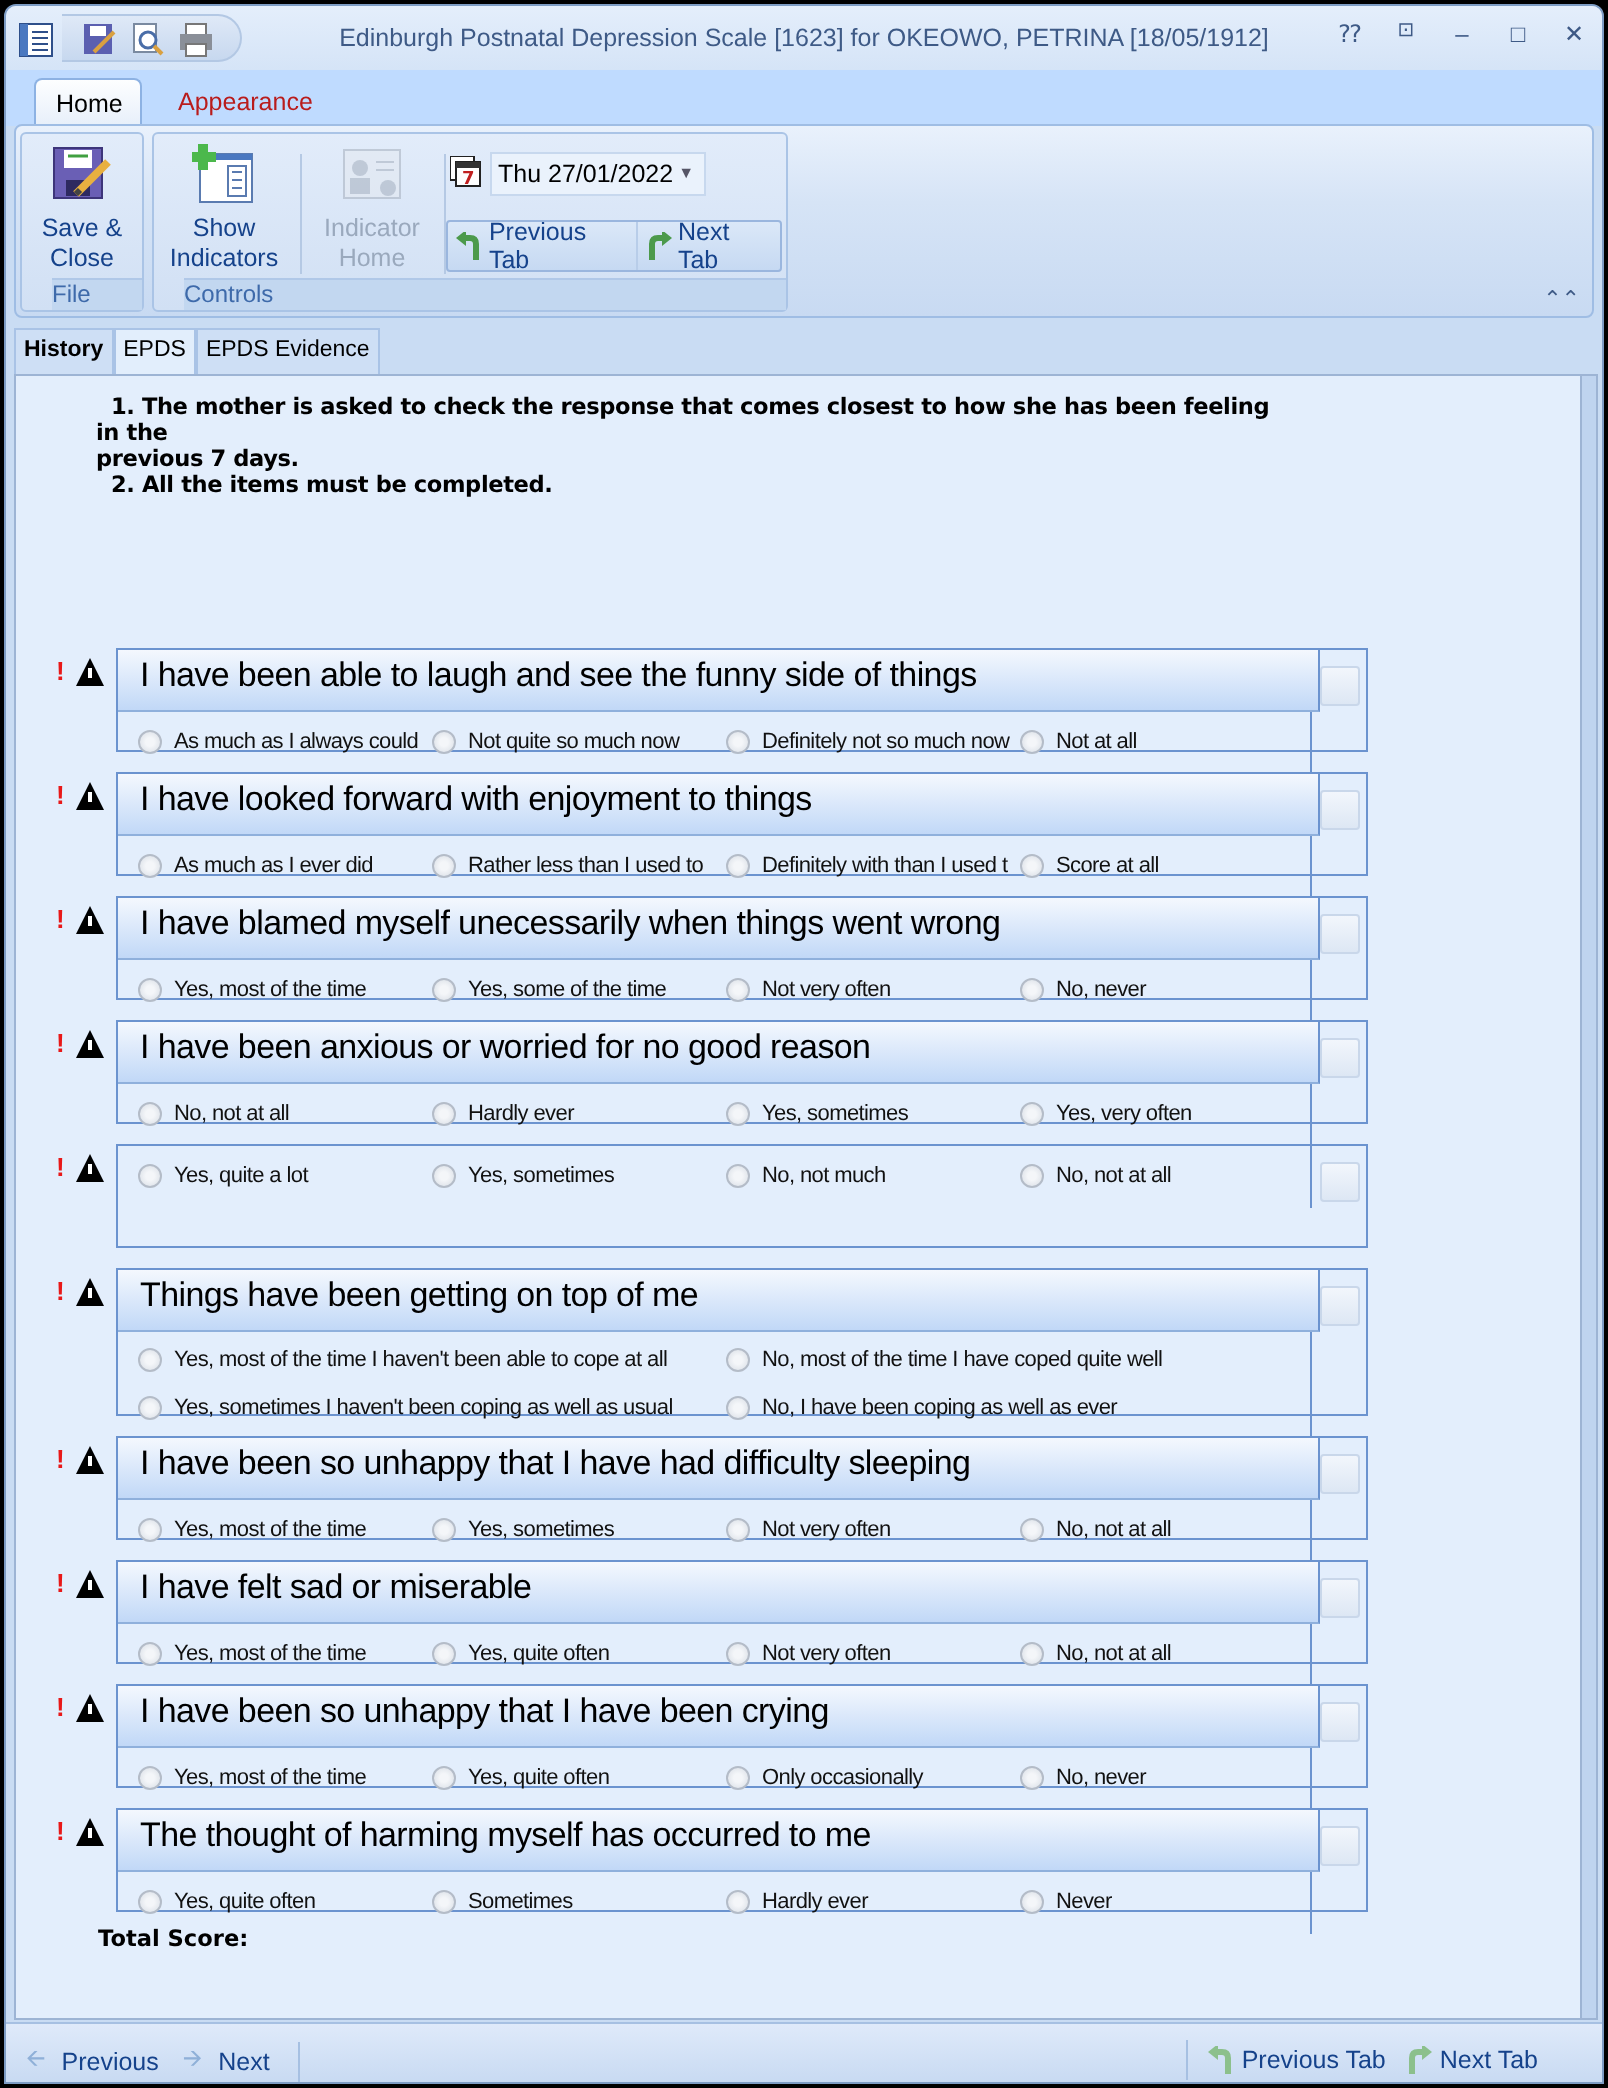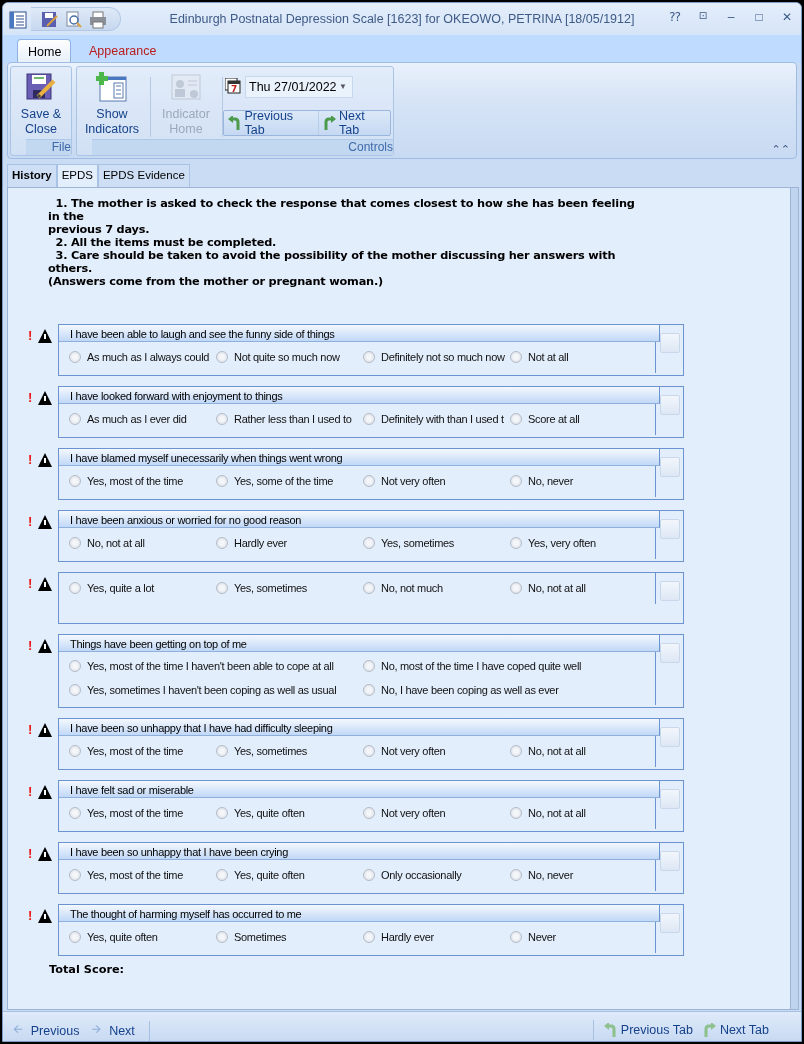--- a/index.html
+++ b/index.html
@@ -11,41 +11,41 @@
 .qat-pill{position:absolute;left:28px;top:4px;width:90px;height:24px;border-radius:0 12px 12px 0;background:linear-gradient(#dfe9f7,#c7d8ef);border:1px solid #b3c8e4;border-left:none}
 .qicon{position:relative;z-index:1;width:18px;height:18px;display:inline-block}
 .title-text{position:absolute;left:0;right:0;top:9px;text-align:center;color:#3e5a86;font-size:12.5px;padding-left:0}
 .winbtns{position:absolute;right:8px;top:7px;display:flex;gap:16px;color:#3e5a86;font-size:12px}
 .winbtns span{display:inline-block;width:12px;text-align:center}
 .tabstrip{position:absolute;left:0;top:32px;width:798px;height:28px;background:#bfdbff}
 .rtab{position:absolute;top:4px;height:24px;padding:5px 10px;font-size:12.5px;color:#b91c1c}
 .rtab.active{left:14px;width:54px;background:linear-gradient(#fdfeff,#e7effa);border:1px solid #8db2e3;border-bottom:none;border-radius:4px 4px 0 0;color:#000;text-align:center}
 .ribbon{position:absolute;left:4px;top:59px;width:790px;height:97px;background:linear-gradient(#e9f1fc,#d6e4f6 40%,#c8daf2);border:1px solid #9fbde4;border-radius:4px}
 .group{position:absolute;top:3px;height:90px;border:1px solid #aac4e6;border-radius:3px;background:linear-gradient(#e2ecfa,#d1e0f4)}
-.group-label{position:absolute;left:15px;right:0;bottom:0;height:16px;text-align:right;font-size:12px;color:#3e6aaa;background:#c2d7f0;border-top:1px solid #b0c8e8}
+.group-label{position:absolute;left:15px;right:0;bottom:0;height:16px;text-align:left;font-size:12px;color:#3e6aaa;background:#c2d7f0;border-top:1px solid #b0c8e8}
 .bigbtn{position:absolute;top:4px;text-align:center;font-size:12.5px;color:#15428b;line-height:15px}
 .bigbtn.disabled{color:#9aa9bd}
 .bigicon{width:32px;height:32px;margin:0 auto 4px auto}
 .sep{position:absolute;top:10px;width:1px;height:60px;background:#b5c9e4}
 .datebox{position:absolute;left:148px;top:8px;width:130px;height:24px;display:flex;align-items:center}
 .datefield{margin-left:4px;width:108px;height:22px;background:#eaf2fc;border:1px solid #c7d8ee;font-size:12.5px;line-height:20px;padding-left:3px;position:relative}
 .datefield .dd{position:absolute;right:5px;top:0;color:#556;font-size:8px}
 .navpair{position:absolute;left:146px;top:43px;width:168px;height:26px;border:1px solid #9ab6de;border-radius:2px;background:linear-gradient(#dbe8f8,#c6d9f2);display:flex;align-items:center}
 .navpair .nb{display:flex;align-items:center;gap:4px;font-size:12.5px;color:#15428b;padding:0 4px;height:100%}
 .navpair .nb + .nb{border-left:1px solid #b8cde9}
 .collapse{position:absolute;right:6px;top:80px;color:#3e5a86;font-size:11px}
 .doc-tabs{position:absolute;left:4px;top:161px;height:24px;display:flex}
 .dtab{height:23px;padding:4px 4px;font-size:11.5px;background:#cedff5;border:1px solid #a9c3e6;border-bottom:none}
 .dtab.bold{font-weight:bold}
 .dtab.active{background:#e2eefc;height:24px}
 .content{position:absolute;left:4px;top:184px;width:792px;height:823px;background:#e3eefc;border:1px solid #9db4d4}
 .content-inner{position:absolute;left:0;top:0;right:8px;bottom:0}
 .instructions{position:absolute;left:40px;top:9px;width:600px;font-family:"DejaVu Sans",sans-serif;font-size:11.3px;font-weight:bold;line-height:13px;letter-spacing:-0.2px;white-space:pre-wrap}
 .q{position:absolute;left:50px;width:626px;border:1px solid #6b93cf;background:#e3eefc}
-.q-head{height:17px;background:linear-gradient(#f4f8fe,#c1d8f7);border-bottom:1px solid #8fb0dc;padding:3px 11px;font-size:11px;letter-spacing:-0.3px;margin-right:23px;border-right:1px solid #6b93cf}
+.q-head{height:31px;background:linear-gradient(#f4f8fe,#c1d8f7);border-bottom:1px solid #8fb0dc;padding:3px 11px;font-size:17px;letter-spacing:-0.3px;margin-right:23px;border-right:1px solid #6b93cf}
 .q-body{margin-right:27px;border-right:1px solid #6b93cf;position:relative}
 .q-reset{position:absolute;right:3px;top:8px;width:20px;height:20px;border:1px solid #c9d7ea;border-radius:2px;background:linear-gradient(#f2f6fc,#dde7f4)}
 .opt{position:absolute;display:flex;align-items:center;font-size:11px;letter-spacing:-0.3px;color:#111;white-space:nowrap}
 .radio{width:12px;height:12px;border-radius:50%;border:1px solid #b4bcc8;background:radial-gradient(circle at 50% 50%,#f4f6f9 30%,#d6dce4 100%);margin-right:6px;flex:0 0 12px}
 .warn{position:absolute;left:20px;display:flex;align-items:center;gap:6px}
 .excl{color:#e81818;font-weight:bold;font-size:13px}
 .tri{width:0;height:0;border-left:7px solid transparent;border-right:7px solid transparent;border-bottom:14px solid #000;position:relative}
 .tri::after{content:"";position:absolute;left:-1px;top:5px;width:2px;height:5px;background:#fff}
 .total{position:absolute;left:41px;top:775px;font-family:"DejaVu Sans",sans-serif;font-size:11.3px;font-weight:bold}
 .statusbar{position:absolute;left:0;top:1008px;width:798px;height:30px;background:linear-gradient(#dfeafa,#c8daf2);border-top:1px solid #a6c0e2}
@@ -205,22 +205,21 @@
 
   <div class="doc-tabs">
     <div class="dtab bold">History</div>
     <div class="dtab active">EPDS</div>
     <div class="dtab">EPDS Evidence</div>
   </div>
 
   <div class="content">
     <div class="content-inner">
       <div class="instructions"><div>  1. The mother is asked to check the response that comes closest to how she has been feeling in the
-previous 7 days.</div><div>  2. All the items must be completed.</div><div>  3. Care should be taken to avoid the possibility of the mother discussing her answers with others.
-(Answers come from the mother or pregnant woman.)</div></div>
+previous 7 days.</div><div>  2. All the items must be completed.</div></div>
 
       <div class="warn" style="top:140px">
           <span class="excl">!</span>
           <span class="tri"></span>
         </div>
       <div class="q" style="top:136px;height:52px">
         <div class="q-head">I have been able to laugh and see the funny side of things</div>
         <div class="q-body" style="height:31px">
           <label class="opt" style="left:10px;top:9px">
               <span class="radio"></span>

